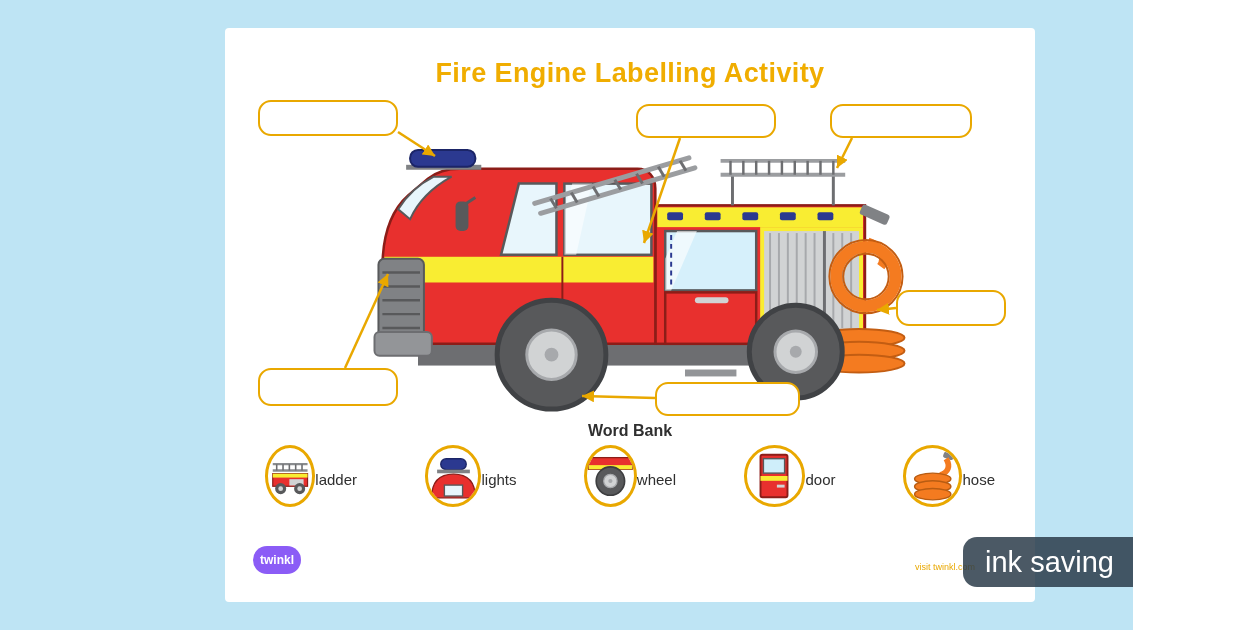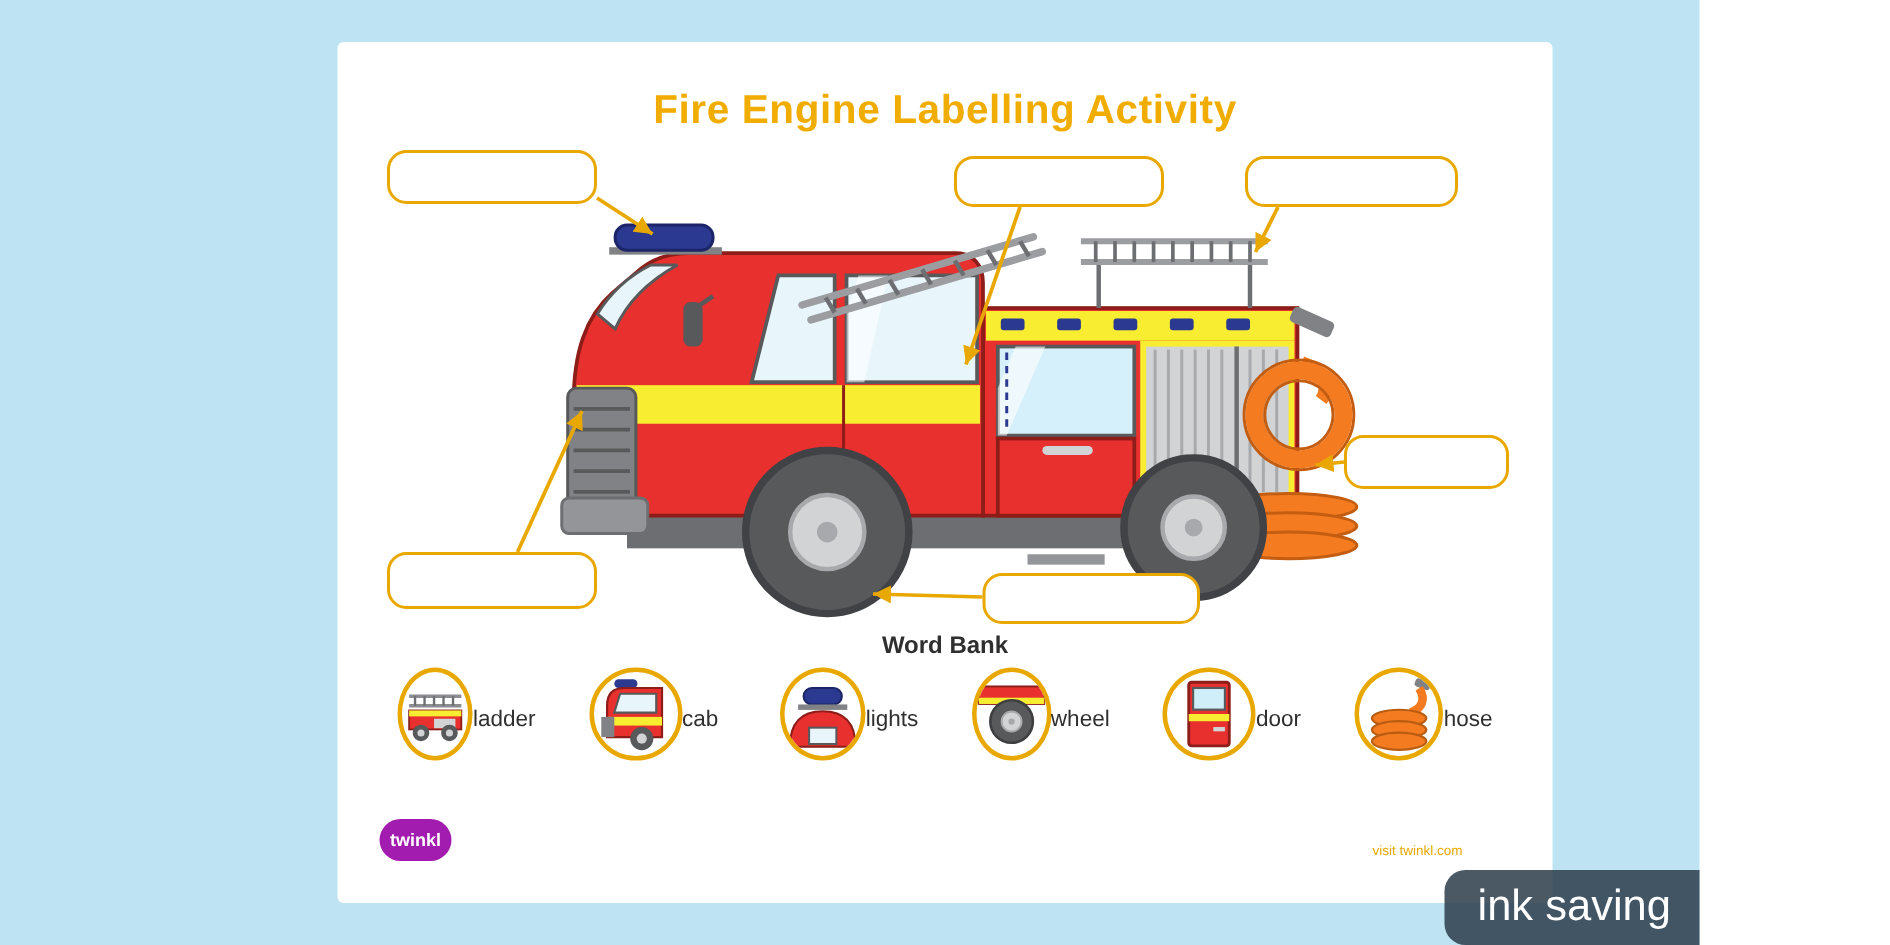--- a/index.html
+++ b/index.html
@@ -28,27 +28,27 @@
 
   .wordbank-heading { position:absolute; top:394px; left:0; width:100%; text-align:center;
                       font-size:16px; font-weight:bold; color:#2f2f2f; }
   .wordbank-row { position:absolute; left:40px; top:417px; width:730px;
                   display:flex; justify-content:space-between; }
   .wb-item { display:flex; flex-direction:row; align-items:center; width:92px; cursor:pointer; }
   .wb-circle { width:62px; height:62px; border:3px solid #e9a800; border-radius:50%;
                background:#fff; display:flex; align-items:center; justify-content:center; overflow:hidden; }
   .wb-label { margin-top:6px; font-size:15px; color:#2f2f2f; }
 
-  .twinkl-logo { position:absolute; left:28px; top:518px; width:48px; height:28px; background:#a21caf;
+  .twinkl-logo { position:absolute; left:28px; top:518px; width:48px; height:28px; background:#8b5cf6;
                  border-radius:14px; display:flex; align-items:center; justify-content:center;
                  color:#ffffff; font-weight:bold; font-size:12px; }
   .visit-text { position:absolute; left:690px; top:534px; font-size:9px; color:#e9a800; white-space:nowrap; }
 
   .ink-badge { position:absolute; left:963px; top:537px; width:277px; height:50px;
-               background:rgba(44,60,74,0.85); border-radius:14px;margin-top:43px; }
+               background:rgba(44,60,74,0.85); border-radius:14px; }
   .ink-label { position:absolute; left:22px; top:50%; transform:translateY(-50%);
                font-size:29px; color:#ffffff; }
   .eco-leaf { position:absolute; right:26px; bottom:2px; width:66px; height:86px; overflow:visible; }
 </style>
 </head>
 <body>
 
 <div class="canvas">
   <div class="sheet">
 
@@ -221,34 +221,20 @@
             <rect x="27" y="32" width="18" height="8" fill="#d1d3d4"></rect>
             <circle cx="16" cy="44" r="7" fill="#58595b"></circle>
               <circle cx="16" cy="44" r="3" fill="#d1d3d4"></circle>
             <circle cx="40" cy="44" r="7" fill="#58595b"></circle>
               <circle cx="40" cy="44" r="3" fill="#d1d3d4"></circle>
           </svg>
         </div>
         <div class="wb-label">ladder</div>
       </div>
 
-      <div class="wb-item">
-        <div class="wb-circle">
-          <svg width="54" height="54" viewBox="0 0 56 56">
-            <rect x="13" y="4" width="16" height="6" rx="3" fill="#2b3990"></rect>
-            <path d="M8,44 L8,22 Q8,10 20,10 L46,10 L46,44 Z" fill="#e8302e" stroke="#8c1d18" stroke-width="1.5"></path>
-            <polygon points="17,14 42,14 42,27 13,27" fill="#e8f6fc" stroke="#58595b" stroke-width="1.5"></polygon>
-            <rect x="8" y="30" width="38" height="6" fill="#f9ed32"></rect>
-            <rect x="4" y="30" width="9" height="14" fill="#808285"></rect>
-            <circle cx="32" cy="45" r="8" fill="#58595b"></circle>
-              <circle cx="32" cy="45" r="3.5" fill="#d1d3d4"></circle>
-          </svg>
-        </div>
-        <div class="wb-label">cab</div>
-      </div>
 
       <div class="wb-item">
         <div class="wb-circle">
           <svg width="54" height="54" viewBox="0 0 56 56">
             <rect x="14" y="9" width="28" height="12" rx="6" fill="#2b3990" stroke="#1b2567" stroke-width="1.5"></rect>
             <rect x="10" y="21" width="36" height="4" fill="#808285"></rect>
             <path d="M4,52 Q4,26 28,26 Q52,26 52,52 Z" fill="#e8302e" stroke="#8c1d18" stroke-width="1.5"></path>
             <rect x="18" y="38" width="20" height="12" fill="#e8f6fc" stroke="#58595b" stroke-width="1.5"></rect>
           </svg>
         </div>

